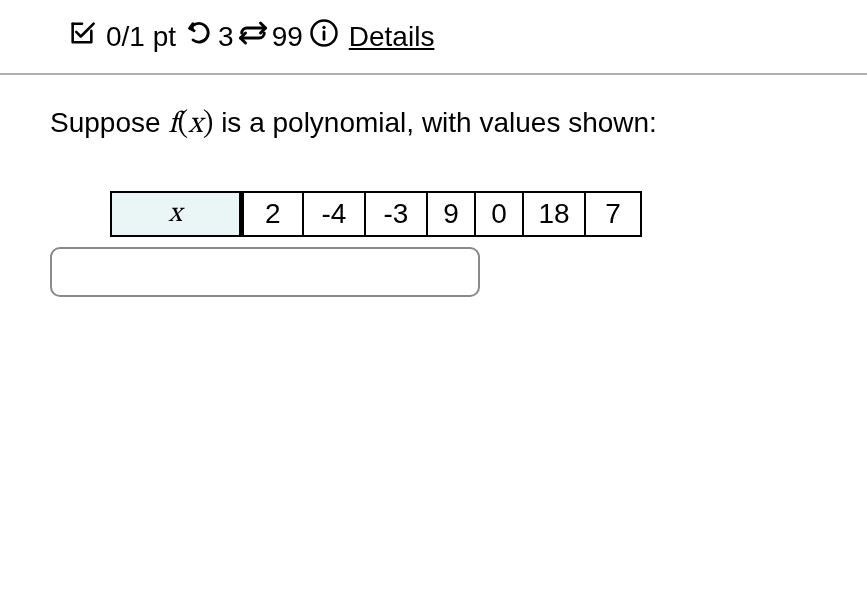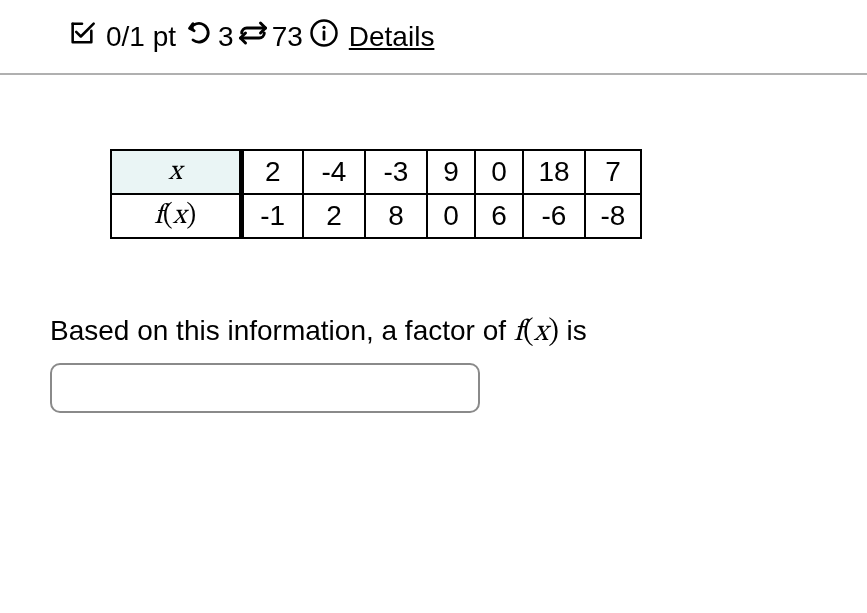--- a/index.html
+++ b/index.html
@@ -125,58 +125,48 @@
   </span>
   <span class="bold">3</span>
   <span class="icon-svg">
     <svg width="30" height="30" viewBox="0 0 24 24" fill="none" stroke="#000" stroke-width="2.4">
       <path d="M18 4 L22 8 L18 12" stroke-linecap="round" stroke-linejoin="round"></path>
       <path d="M22 8 L7 8 A4 4 0 0 0 3 12" stroke-linecap="round"></path>
       <path d="M6 20 L2 16 L6 12" stroke-linecap="round" stroke-linejoin="round"></path>
       <path d="M2 16 L17 16 A4 4 0 0 0 21 12" stroke-linecap="round"></path>
     </svg>
   </span>
-  <span class="bold">73</span>
+  <span class="bold">99</span>
   <span class="icon-svg info-icon">
     <svg width="30" height="30" viewBox="0 0 24 24" fill="none" stroke="#000" stroke-width="2">
       <circle cx="12" cy="12" r="10"></circle>
       <circle cx="12" cy="7.5" r="1.3" fill="#000" stroke="none"></circle>
       <path d="M12 11 L12 17" stroke-linecap="round" stroke-width="2.2"></path>
     </svg>
   </span>
   <span class="details-text">Details</span>
 </div>
 
 <div class="content">
+  <p class="intro">
+    <span>Suppose </span><span class="math-fx"><span>f</span><span class="paren">(</span><span>x</span><span class="paren">)</span></span><span> is a polynomial, with values shown:</span>
+  </p>
 
   <div class="table-wrap">
     <table class="data-table">
       <tbody>
           <tr>
         <td class="label-cell"><span>x</span></td>
         <td class="col-w-60">2</td>
         <td class="col-w-60">-4</td>
         <td class="col-w-60">-3</td>
         <td class="col-w-48">9</td>
         <td class="col-w-48">0</td>
         <td class="col-w-60">18</td>
         <td class="col-w-55">7</td>
       </tr>
-      <tr>
-        <td class="label-cell"><span>f</span><span class="paren">(</span><span>x</span><span class="paren">)</span></td>
-        <td>-1</td>
-        <td>2</td>
-        <td>8</td>
-        <td>0</td>
-        <td>6</td>
-        <td>-6</td>
-        <td>-8</td>
-      </tr>
     </tbody>
       </table>
   </div>
 
-  <p class="prompt">
-    <span>Based on this information, a factor of </span><span class="math-fx"><span>f</span><span class="paren">(</span><span>x</span><span class="paren">)</span></span><span> is</span>
-  </p>
 
   <input type="text" class="answer-input" style="">
 </div>
 
 </body></html>

